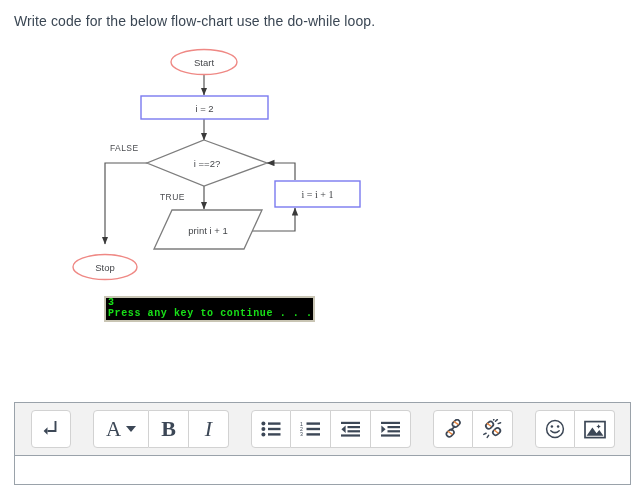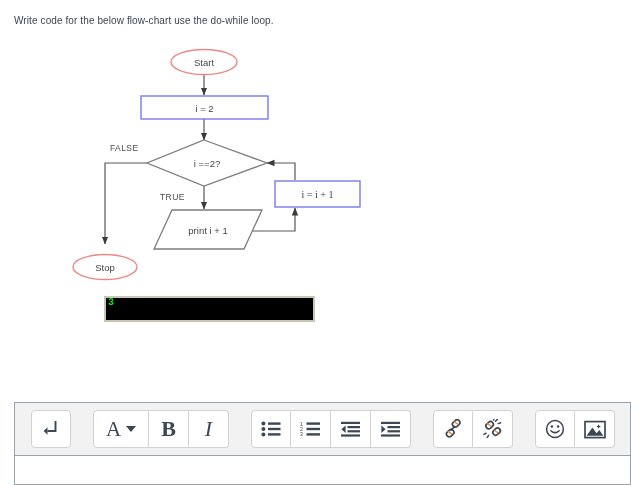--- a/index.html
+++ b/index.html
@@ -13,21 +13,21 @@
     position: relative;
     font-family: "Liberation Sans", sans-serif;
     overflow: hidden;
   }
 
   
   .question-text {
     position: absolute;
     left: 14px;
     top: 11px;
-    font-size: 10px;
+    font-size: 14px;
     line-height: 20px;
     color: #3b4754;
     letter-spacing: 0.1px;
     white-space: nowrap;
   }
 
   
   .flowchart-wrap {
     position: absolute;
     left: 67px;
@@ -202,20 +202,23 @@
     <rect x="208" y="141" width="85" height="26" fill="#ffffff" stroke="#7a7af0" stroke-width="1.4"></rect>
     <text class="fc-label-serif" x="250.5" y="157.5" text-anchor="middle">i = i + 1</text>
 
     <ellipse cx="38" cy="227" rx="32" ry="12.5" fill="#ffffff" stroke="#ef8884" stroke-width="1.4"></ellipse>
     <text class="fc-label" x="38" y="230.5" text-anchor="middle">Stop</text>
   </svg>
 </div>
 
 <div class="console-box">
   <div class="console-line first">3</div>
+  <div class="console-line">
+    <span>Press any key to continue . . .</span>
+  </div>
 </div>
 
 <div class="editor-shell">
 
   <div class="editor-toolbar">
 
     <div class="btn-group">
       <div class="tb-btn">
         <svg width="16" height="20" viewBox="0 0 16 20">
           <path d="M12.5 2 L12.5 12 L4.5 12" stroke="#3c4756" stroke-width="1.9" fill="none"></path>

